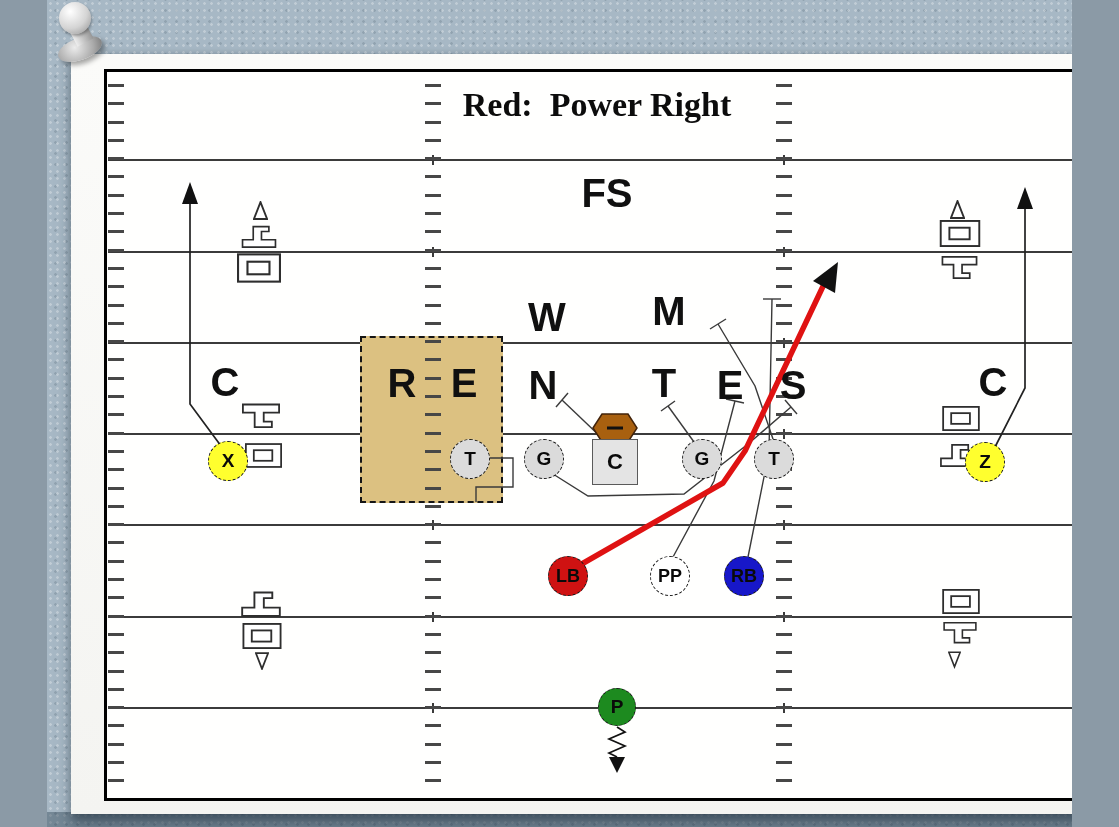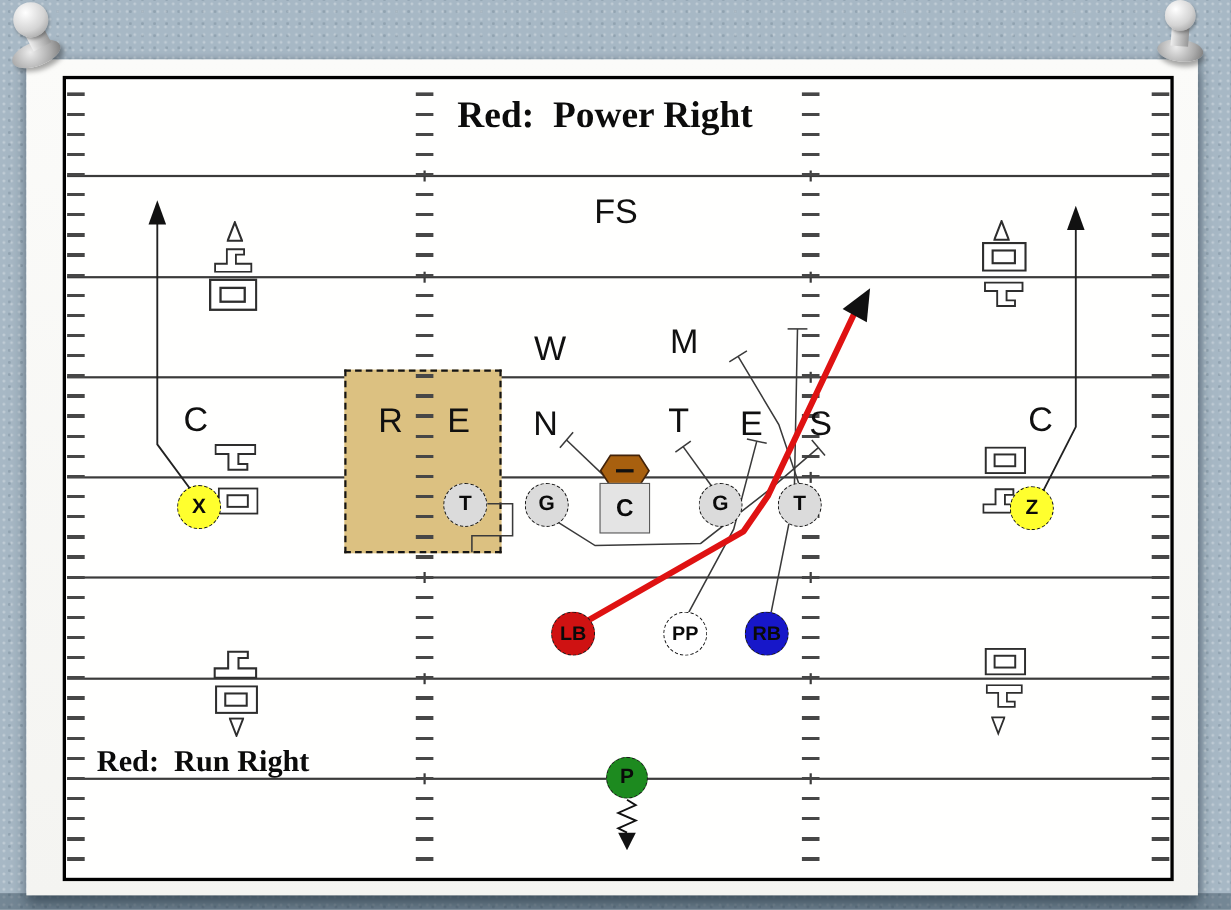--- a/index.html
+++ b/index.html
@@ -1,24 +1,25 @@
 <!DOCTYPE html>
 <html><head>
 <meta charset="utf-8">
 <style>
   html,body{margin:0;padding:0;background:#8b9aa6;}
   .stage{
-    position:relative;width:1119px;height:827px;overflow:hidden;
+    position:relative;width:1025px;height:827px;overflow:hidden;
     font-family:"Liberation Sans",sans-serif;
     background-color:#a7b8c5;
     background-image:
       radial-gradient(rgba(255,255,255,.28) 1px, transparent 1.6px),
       radial-gradient(rgba(86,106,122,.28) 1px, transparent 1.6px);
     background-size:7px 7px, 11px 11px;
     background-position:0 0, 3px 5px;
+    margin-left:47px;
   }
   .bg-bottom{position:absolute;left:0;top:812px;width:1119px;height:15px;
     background:rgba(35,55,70,.38);z-index:0;}
   .paper{position:absolute;left:24px;top:54px;width:1065px;height:760px;
     background:linear-gradient(180deg,#fbfbf9,#f4f4f1);
     box-shadow:0 9px 12px rgba(22,38,52,.5), 3px 0 6px rgba(22,38,52,.25);z-index:1;}
   .field{position:absolute;left:57px;top:69px;width:1004px;height:726px;
     border:3px solid #000;background:#fffffe;z-index:1;box-sizing:content-box;}
   .yard-line{position:absolute;left:61px;width:1002px;height:2px;background:#3b3b3b;z-index:2;}
   .yard-line::before,.yard-line::after{content:"";position:absolute;top:-4px;width:2px;height:10px;background:#3b3b3b;}
@@ -30,22 +31,22 @@
     background:#dcc181;border:2.5px dashed #151515;z-index:2;box-sizing:border-box;}
   .overlay{position:absolute;left:0;top:0;z-index:5;pointer-events:none;}
   .play-title{position:absolute;left:300px;top:86px;width:500px;text-align:center;
     font-family:"Liberation Serif",serif;font-weight:bold;font-size:34px;color:#0c0c0c;
     z-index:6;white-space:pre;}
   .note{position:absolute;left:205px;top:267px;width:240px;
     font-family:"Liberation Serif",serif;font-size:17.5px;line-height:1.35;color:#111;z-index:6;}
   .legend{position:absolute;left:88px;top:596px;z-index:6;
     font-family:"Liberation Serif",serif;font-weight:bold;font-size:27.5px;
     color:#0b0b0b;line-height:38.4px;white-space:pre;}
-  .dlabel{position:absolute;transform:translate(-50%,-50%);font-weight:normal;
-    font-size:31px;color:#101010;z-index:6;}
+  .dlabel{position:absolute;transform:translate(-50%,-50%);font-weight:bold;
+    font-size:40px;color:#101010;z-index:6;}
   .pcircle{position:absolute;width:40px;height:40px;border-radius:50%;
     border:1.6px dashed #1b1b1b;display:flex;align-items:center;justify-content:center;
     font-weight:bold;font-size:19px;color:#0a0a0a;transform:translate(-50%,-50%);
     z-index:7;box-sizing:border-box;}
   .csquare{position:absolute;left:568px;top:462px;width:46px;height:46px;
     transform:translate(-50%,-50%);background:#e4e4e4;border:1.6px solid #5a5a5a;
     display:flex;align-items:center;justify-content:center;font-weight:bold;font-size:22px;
     color:#0a0a0a;z-index:7;box-sizing:border-box;}
   .pin{position:absolute;z-index:10;width:64px;height:80px;}
   .pin-head{position:absolute;border-radius:50%;
@@ -165,21 +166,20 @@
     </g>
 
     <g>
       <polygon points="546,428 555,414 581,414 590,428 581,442 555,442" fill="#a8600f" stroke="#42230a" stroke-width="1.5"></polygon>
       <line x1="560" y1="428" x2="576" y2="428" stroke="#111" stroke-width="3"></line>
     </g>
   </svg>
 
   <div class="play-title">Red:  Power Right</div>
   <div class="legend">
-    <div>Red:  Run Right</div>
     
     
     
   </div>
 
   <div class="dlabel" style="left:560px;top:193px">FS</div>
   <div class="dlabel" style="left:500px;top:317px">W</div>
   <div class="dlabel" style="left:622px;top:311px">M</div>
   <div class="dlabel" style="left:178px;top:382px">C</div>
   <div class="dlabel" style="left:355px;top:383px">R</div>

